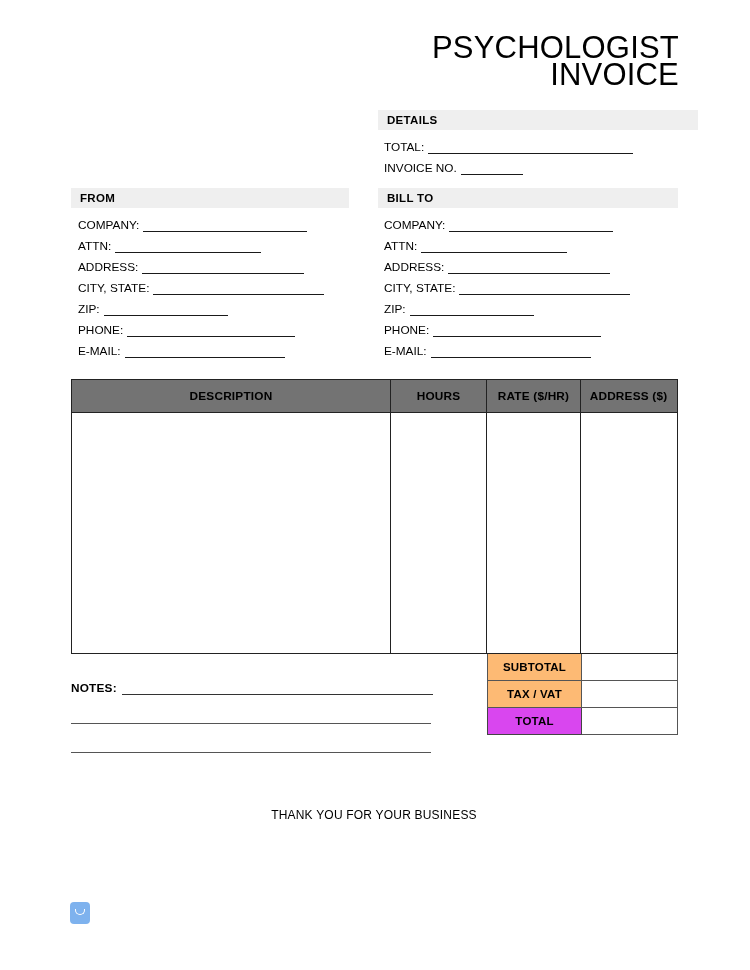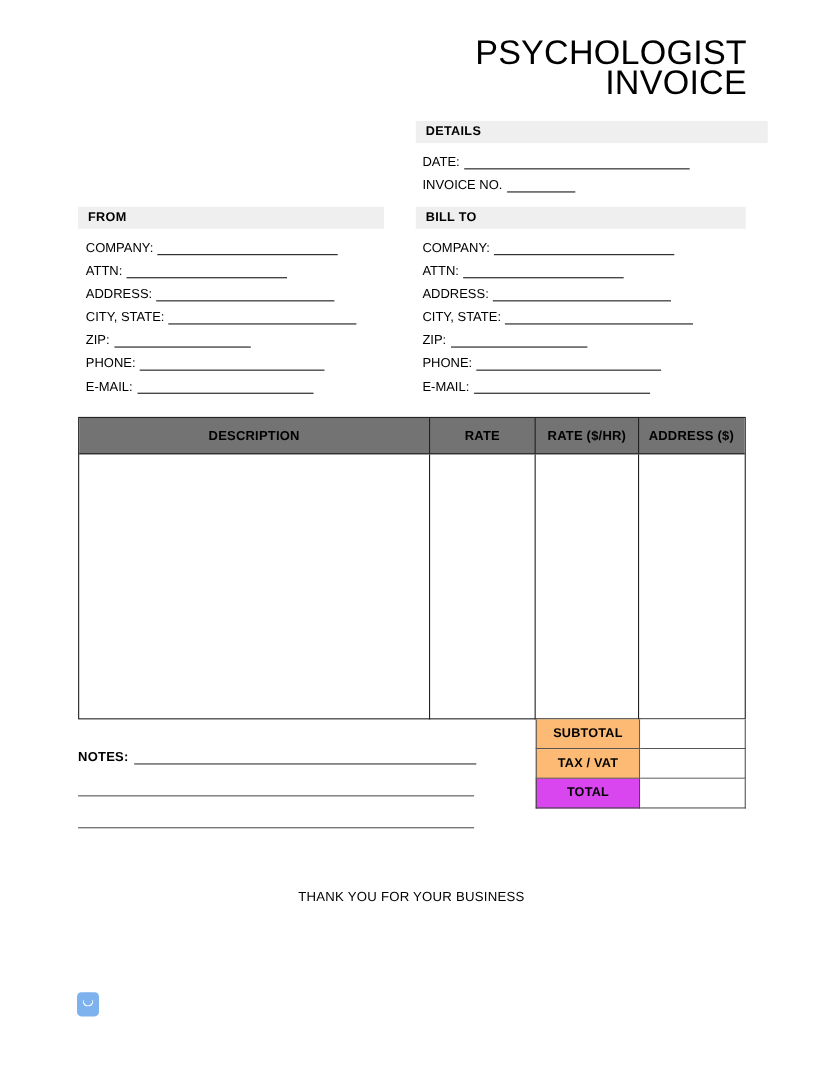--- a/index.html
+++ b/index.html
@@ -217,21 +217,21 @@
   <div class="title-block">
     <div class="title-line">PSYCHOLOGIST</div>
     <div class="title-line">INVOICE</div>
   </div>
 
   <div class="bar" style="left:378px; top:110px; width:320px;">
     <span>DETAILS</span>
   </div>
   <div class="fields" style="left:384px; top:133px;">
     <div class="field-row">
-      <span class="field-label">DATE:</span>
+      <span class="field-label">TOTAL:</span>
       <span class="field-rule" style="width:205px;"></span>
     </div>
     <div class="field-row">
       <span class="field-label">INVOICE NO.</span>
       <span class="field-rule" style="width:62px;"></span>
     </div>
   </div>
 
   <div class="bar" style="left:71px; top:188px; width:278px;">
     <span>FROM</span>
@@ -297,21 +297,21 @@
     </div>
     <div class="field-row">
       <span class="field-label">E-MAIL:</span>
       <span class="field-rule" style="width:160px;"></span>
     </div>
   </div>
 
   <div class="items-table">
     <div class="items-head">
       <div class="cell col-desc">DESCRIPTION</div>
-      <div class="cell col-hours">RATE</div>
+      <div class="cell col-hours">HOURS</div>
       <div class="cell col-rate">RATE ($/HR)</div>
       <div class="cell col-amount">ADDRESS ($)</div>
     </div>
     <div class="items-body">
       <div class="cell col-desc"></div>
       <div class="cell col-hours"></div>
       <div class="cell col-rate"></div>
       <div class="cell col-amount"></div>
     </div>
   </div>

